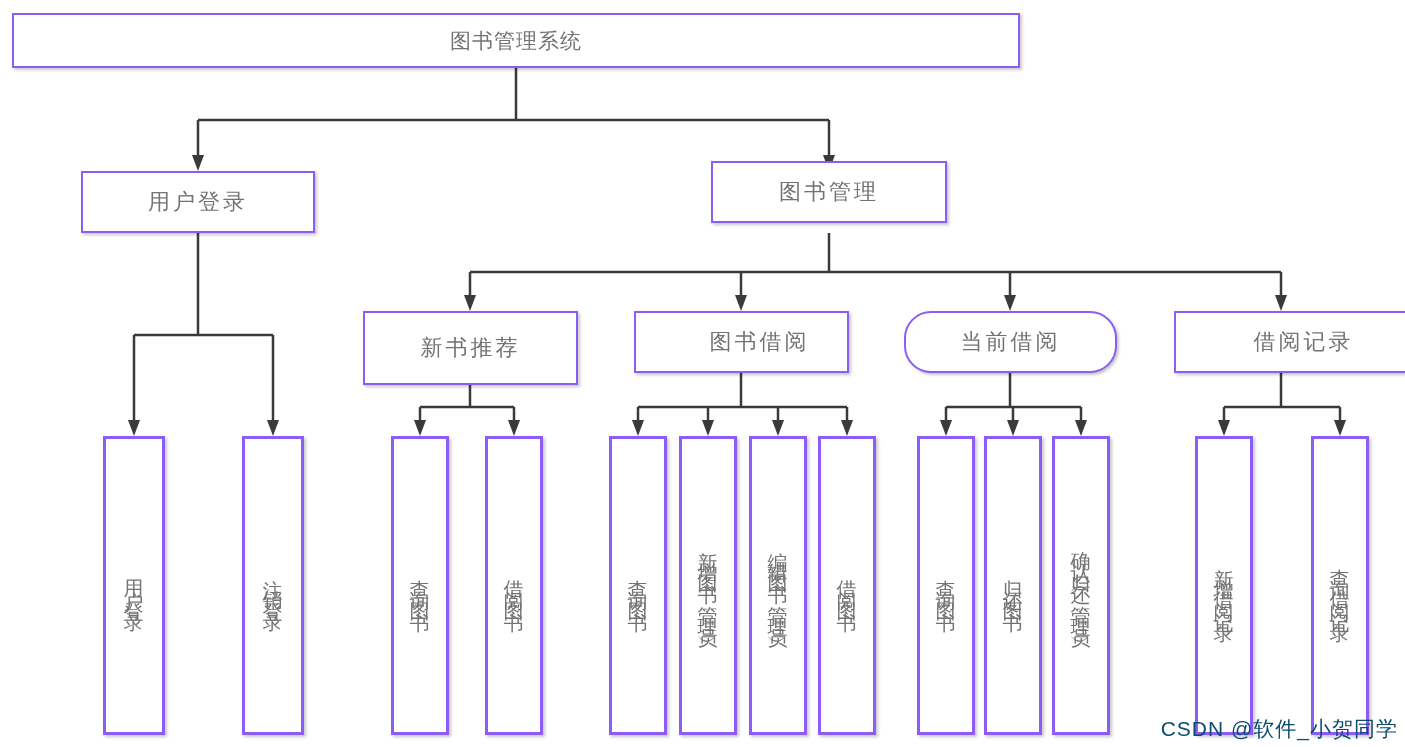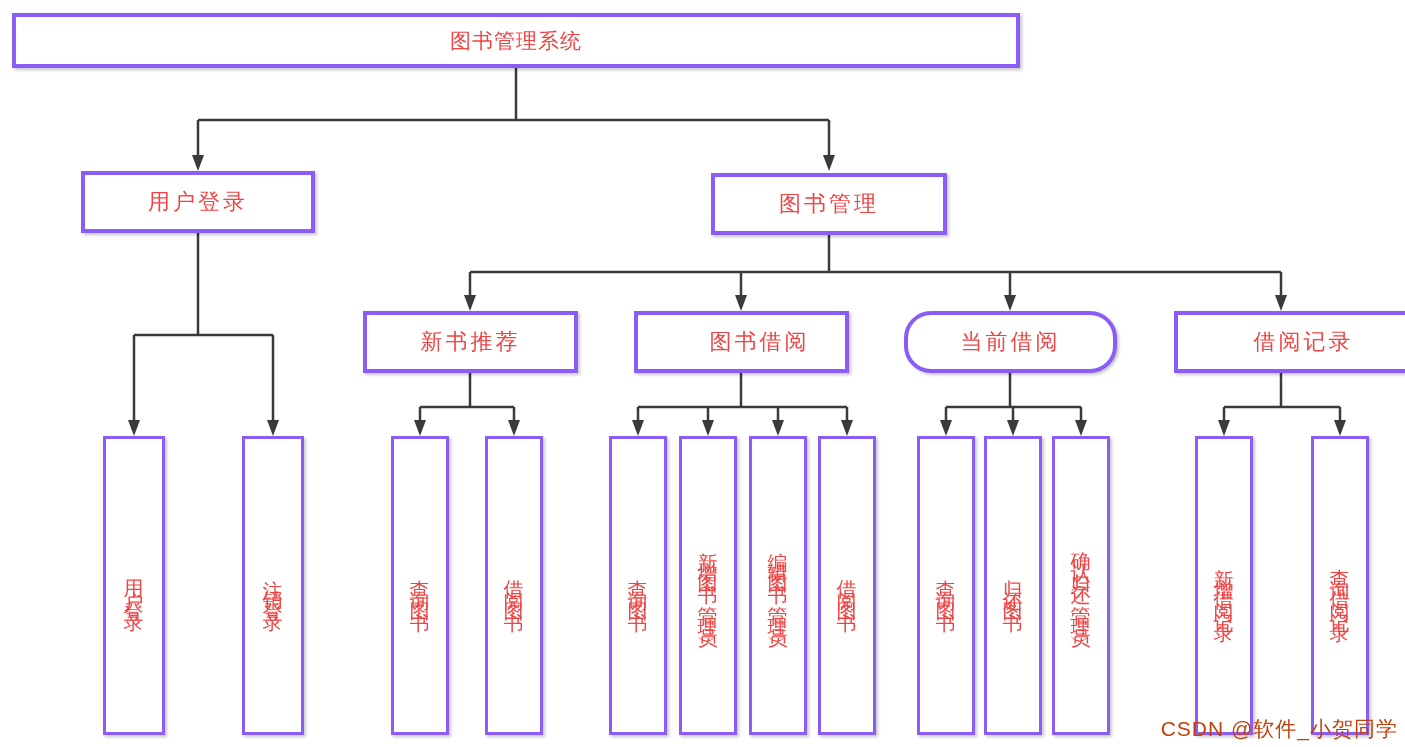--- a/index.html
+++ b/index.html
@@ -26,26 +26,26 @@
     stroke: #3a3a3a;
     stroke-width: 2.5;
   }
   #wires polygon {
     fill: #3a3a3a;
     stroke: none;
   }
   .node {
     position: absolute;
     background: #ffffff;
-    border: 4px solid #8b5cf6;
+    border: 2px solid #8b5cf6;
     box-sizing: border-box;
     display: flex;
     align-items: center;
     justify-content: center;
-    color: #ef4444;
+    color: #737373;
     z-index: 2;
     box-shadow: 2px 2px 3px rgba(0,0,0,0.22);
   }
   .node.h-lg { font-size: 21px; letter-spacing: 1px; }
   .node.h-md { font-size: 22px; letter-spacing: 3px; }
   .node.leaf {
     border-width: 3px;
     font-size: 20px;
   }
   .leaf .vtext {
@@ -53,21 +53,21 @@
     text-orientation: mixed;
     letter-spacing: 11px;
     line-height: 1;
     white-space: nowrap;
   }
   #watermark {
     position: absolute;
     right: 7px;
     bottom: 4px;
     font-size: 21px;
-    color: #c2410c;
+    color: #0c4a6e;
     letter-spacing: 1px;
     z-index: 5;
   }
 </style>
 </head>
 <body>
 
 <div id="canvas">
 
   <svg id="wires" viewBox="0 0 1405 747" xmlns="http://www.w3.org/2000/svg">
@@ -146,25 +146,25 @@
     </g>
   </svg>
 
   <div class="node h-lg" style="left:12px; top:13px; width:1008px; height:55px;">
     <span>图书管理系统</span>
   </div>
 
   <div class="node h-md" style="left:81px; top:171px; width:234px; height:62px;">
     <span>用户登录</span>
   </div>
-  <div class="node h-md" style="left:711px; top:173px; width:236px; height:62px;text-align:right;">
+  <div class="node h-md" style="left:711px; top:161px; width:236px; height:62px;text-align:right;">
     <span>图书管理</span>
   </div>
 
-  <div class="node h-md" style="left:363px; top:311px; width:215px; height:62px;">
+  <div class="node h-md" style="left:363px; top:311px; width:215px; height:74px;">
     <span>新书推荐</span>
   </div>
   <div class="node h-md" style="left:634px; top:311px; width:215px; height:62px;padding-left:36px;">
     <span>图书借阅</span>
   </div>
   <div class="node h-md" style="left:904px; top:311px; width:213px; height:62px;border-radius:27px;">
     <span>当前借阅</span>
   </div>
   <div class="node h-md" style="left:1174px; top:311px; width:259px; height:62px;">
     <span>借阅记录</span>

